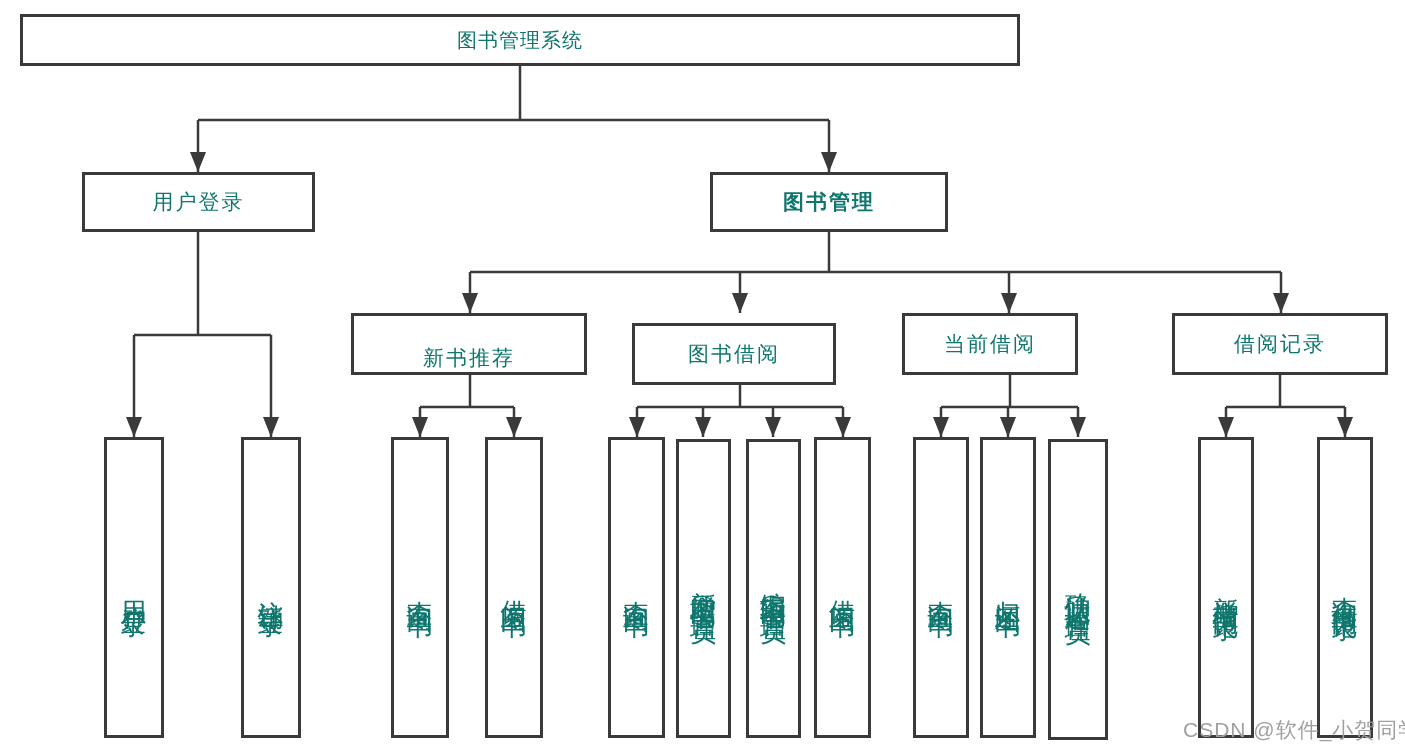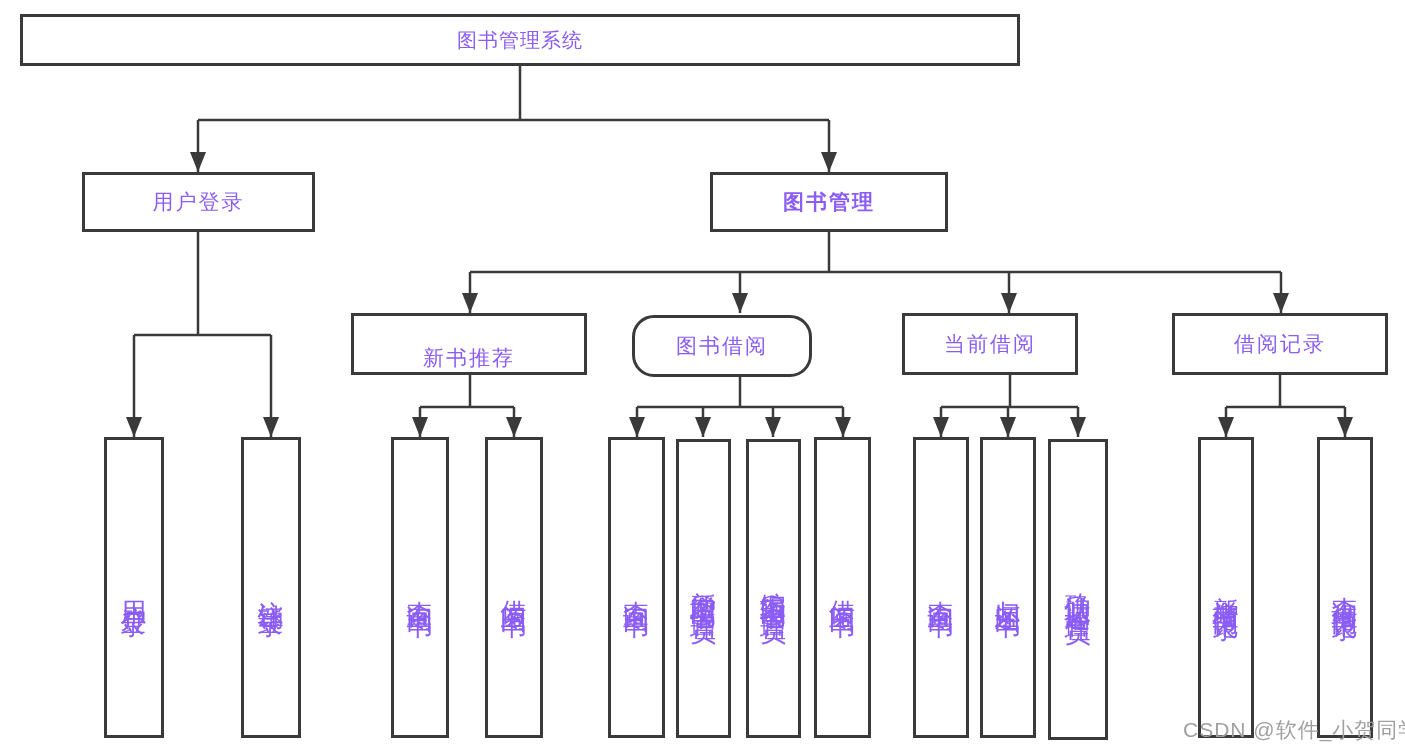--- a/index.html
+++ b/index.html
@@ -10,21 +10,21 @@
     font-family:"Liberation Sans","DejaVu Sans",sans-serif;
     overflow:hidden;
   }
   .wires{position:absolute;left:0;top:0;width:1405px;height:747px;}
   .node{
     position:absolute;
     box-sizing:border-box;
     border:3px solid #3a3a3a;
     background:#ffffff;
     display:flex;align-items:center;justify-content:center;
-    color:#8b5cf6;
+    color:#0f766e;
   }
   .hnode{font-size:21px;letter-spacing:2px;}
   .root{font-size:20px;letter-spacing:1px;}
   .vnode span{
     writing-mode:vertical-rl;
     text-orientation:mixed;
     font-size:26px;
     letter-spacing:4px;
     line-height:1;
     white-space:nowrap;
@@ -115,21 +115,21 @@
   <div class="node hnode" style="left:82px;top:172px;width:233px;height:60px;">
     <span>用户登录</span>
   </div>
   <div class="node hnode" style="left:710px;top:172px;width:238px;height:60px;font-weight:bold;">
     <span>图书管理</span>
   </div>
 
   <div class="node hnode" style="left:351px;top:313px;width:236px;height:62px;align-items:flex-end;">
     <span>新书推荐</span>
   </div>
-  <div class="node hnode" style="left:632px;top:315px;width:180px;height:62px;border-radius:22px;">
+  <div class="node hnode" style="left:632px;top:323px;width:204px;height:62px;">
     <span>图书借阅</span>
   </div>
   <div class="node hnode" style="left:902px;top:313px;width:176px;height:62px;">
     <span>当前借阅</span>
   </div>
   <div class="node hnode" style="left:1172px;top:313px;width:216px;height:62px;justify-content:center;">
     <span>借阅记录</span>
   </div>
 
   <div class="node vnode" style="left:104px;top:437px;width:60px;height:301px;">

